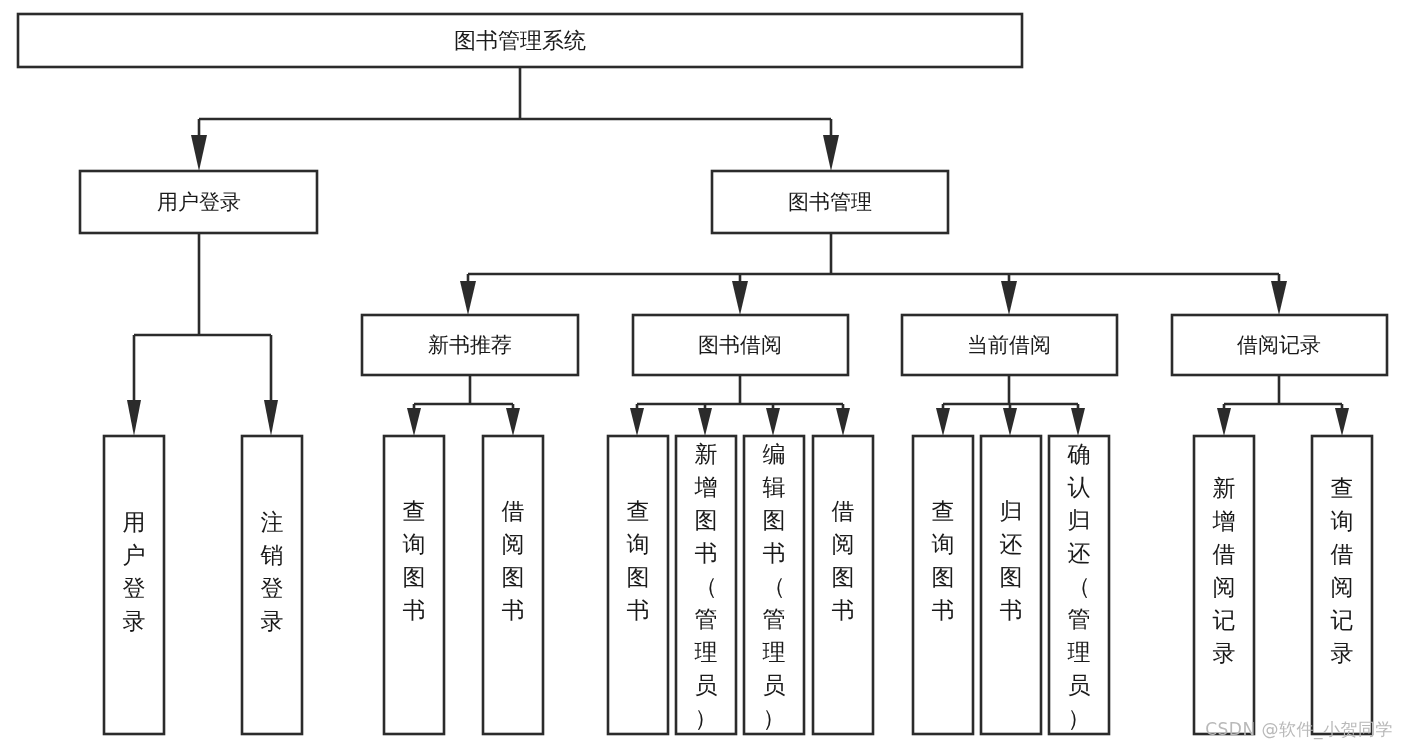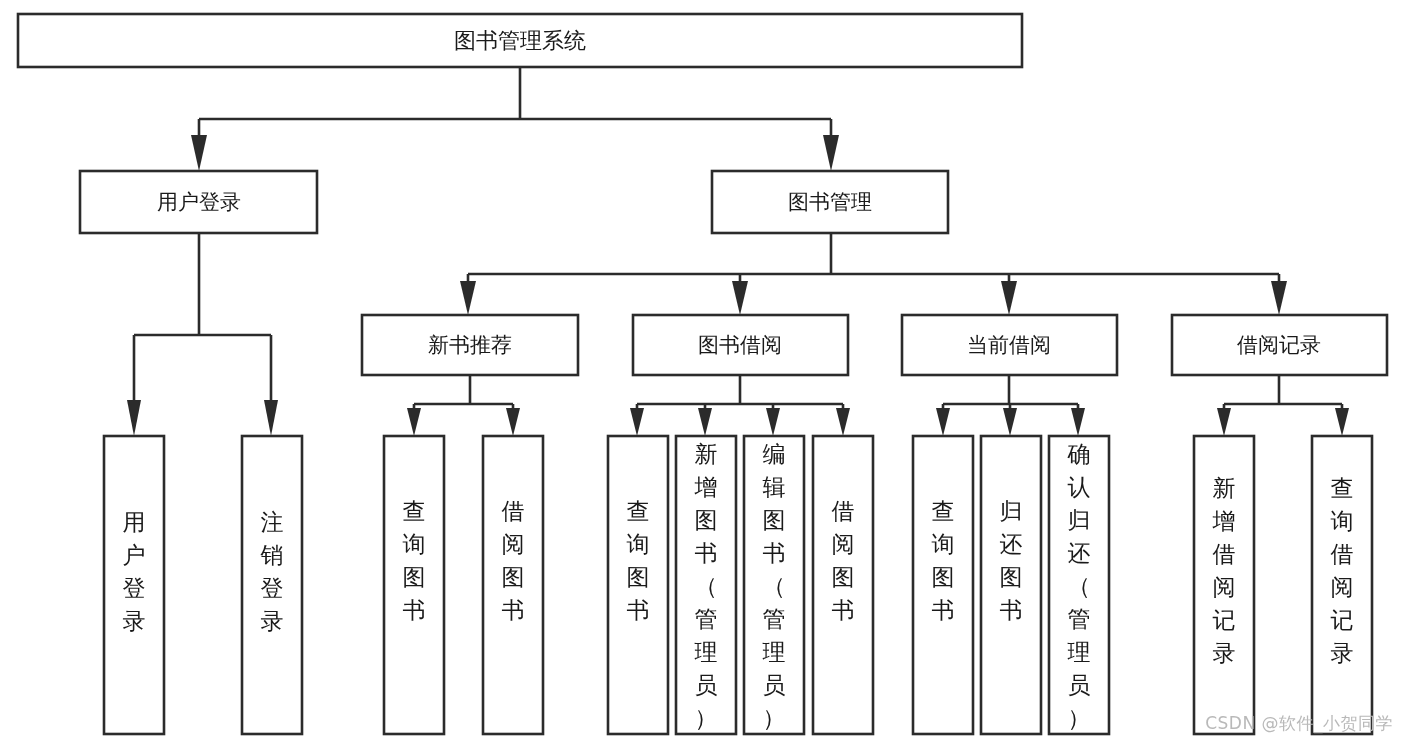--- a/index.html
+++ b/index.html
@@ -53,21 +53,21 @@
     fill: none;
     stroke-linecap: butt;
   }
   .arrow-head {
     fill: #2b2b2b;
     stroke: none;
   }
   .watermark-text {
     position: absolute;
     right: 12px;
-    bottom: 12px;
+    bottom: 6px;
     font-family: "DejaVu Sans", "Liberation Sans", sans-serif;
     font-size: 17px;
     color: #b9b9b9;
     letter-spacing: 0.5px;
     white-space: nowrap;
     user-select: none;
     margin-top: 32px;
   }
 </style>
 </head>

